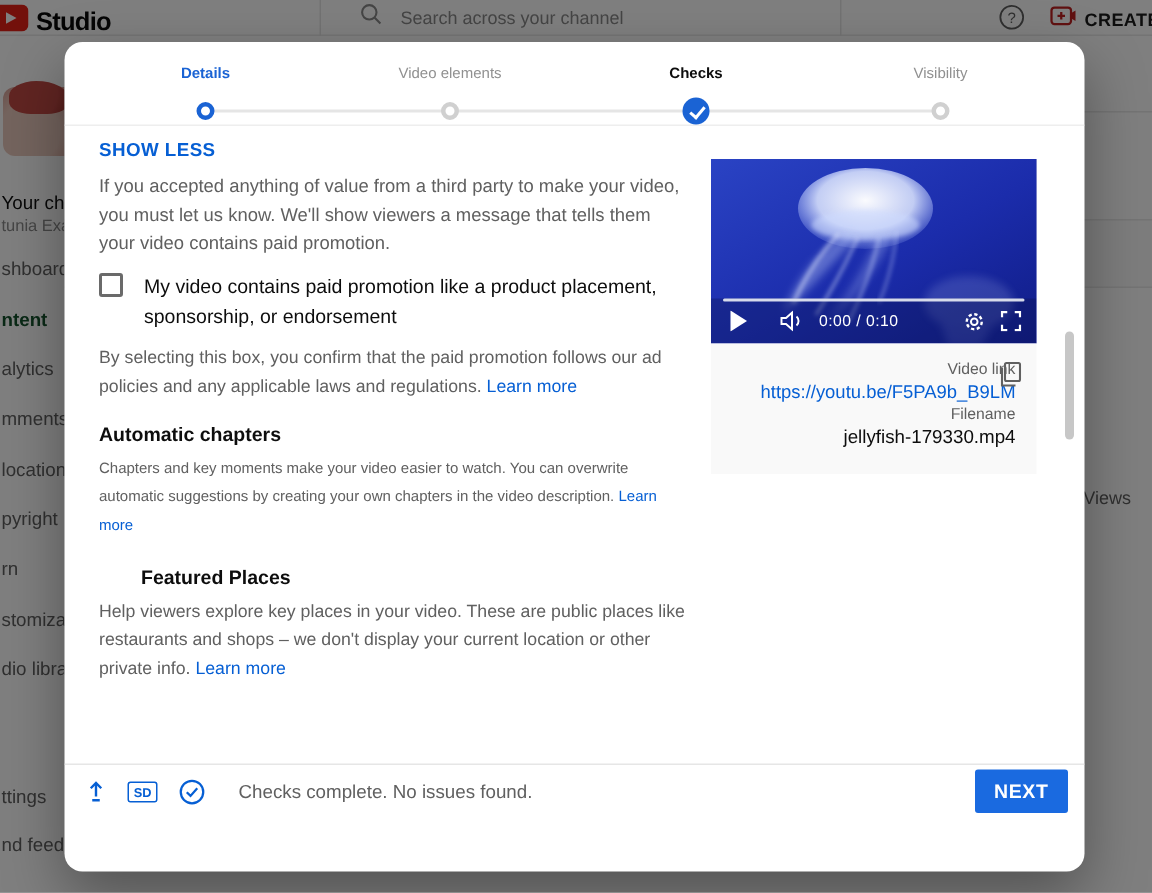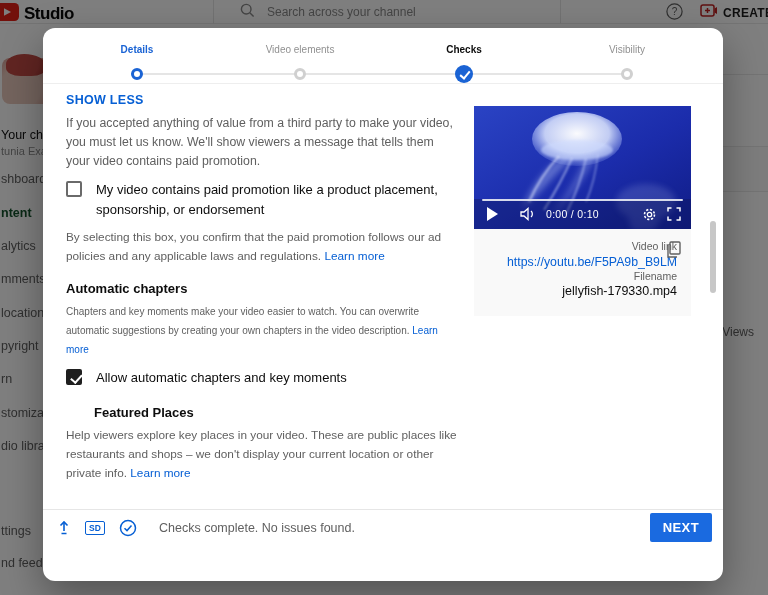--- a/index.html
+++ b/index.html
@@ -196,24 +196,20 @@
 
         <p class="sec-p"><span>If you accepted anything of value from a third party to make your video, you must let us know. We'll show viewers a message that tells them your video contains paid promotion.</span></p>
         <div class="cb-row">
           <span class="cb"></span>
           <span class="cb-label">My video contains paid promotion like a product placement, sponsorship, or endorsement</span>
         </div>
         <p class="sec-p" style="font-size:11.8px; margin-top:8px;"><span>By selecting this box, you confirm that the paid promotion follows our ad policies and any applicable laws and regulations.</span> <a class="learn-more">Learn more</a></p>
 
         <div class="sec-h h2x">Automatic chapters</div>
         <p class="sec-p" style="font-size:10px;"><span>Chapters and key moments make your video easier to watch. You can overwrite automatic suggestions by creating your own chapters in the video description.</span> <a class="learn-more">Learn more</a></p>
-        <div class="cb-row">
-          <span class="cb checked"></span>
-          <span class="cb-label">Allow automatic chapters and key moments</span>
-        </div>
 
         <div class="sec-h h3x">Featured Places</div>
         <p class="sec-p" style="font-size:11.8px;"><span>Help viewers explore key places in your video. These are public places like restaurants and shops – we don't display your current location or other private info.</span> <a class="learn-more">Learn more</a></p>
         
 
         
       </div>
 
       <div class="right-col">
         <div class="player">

